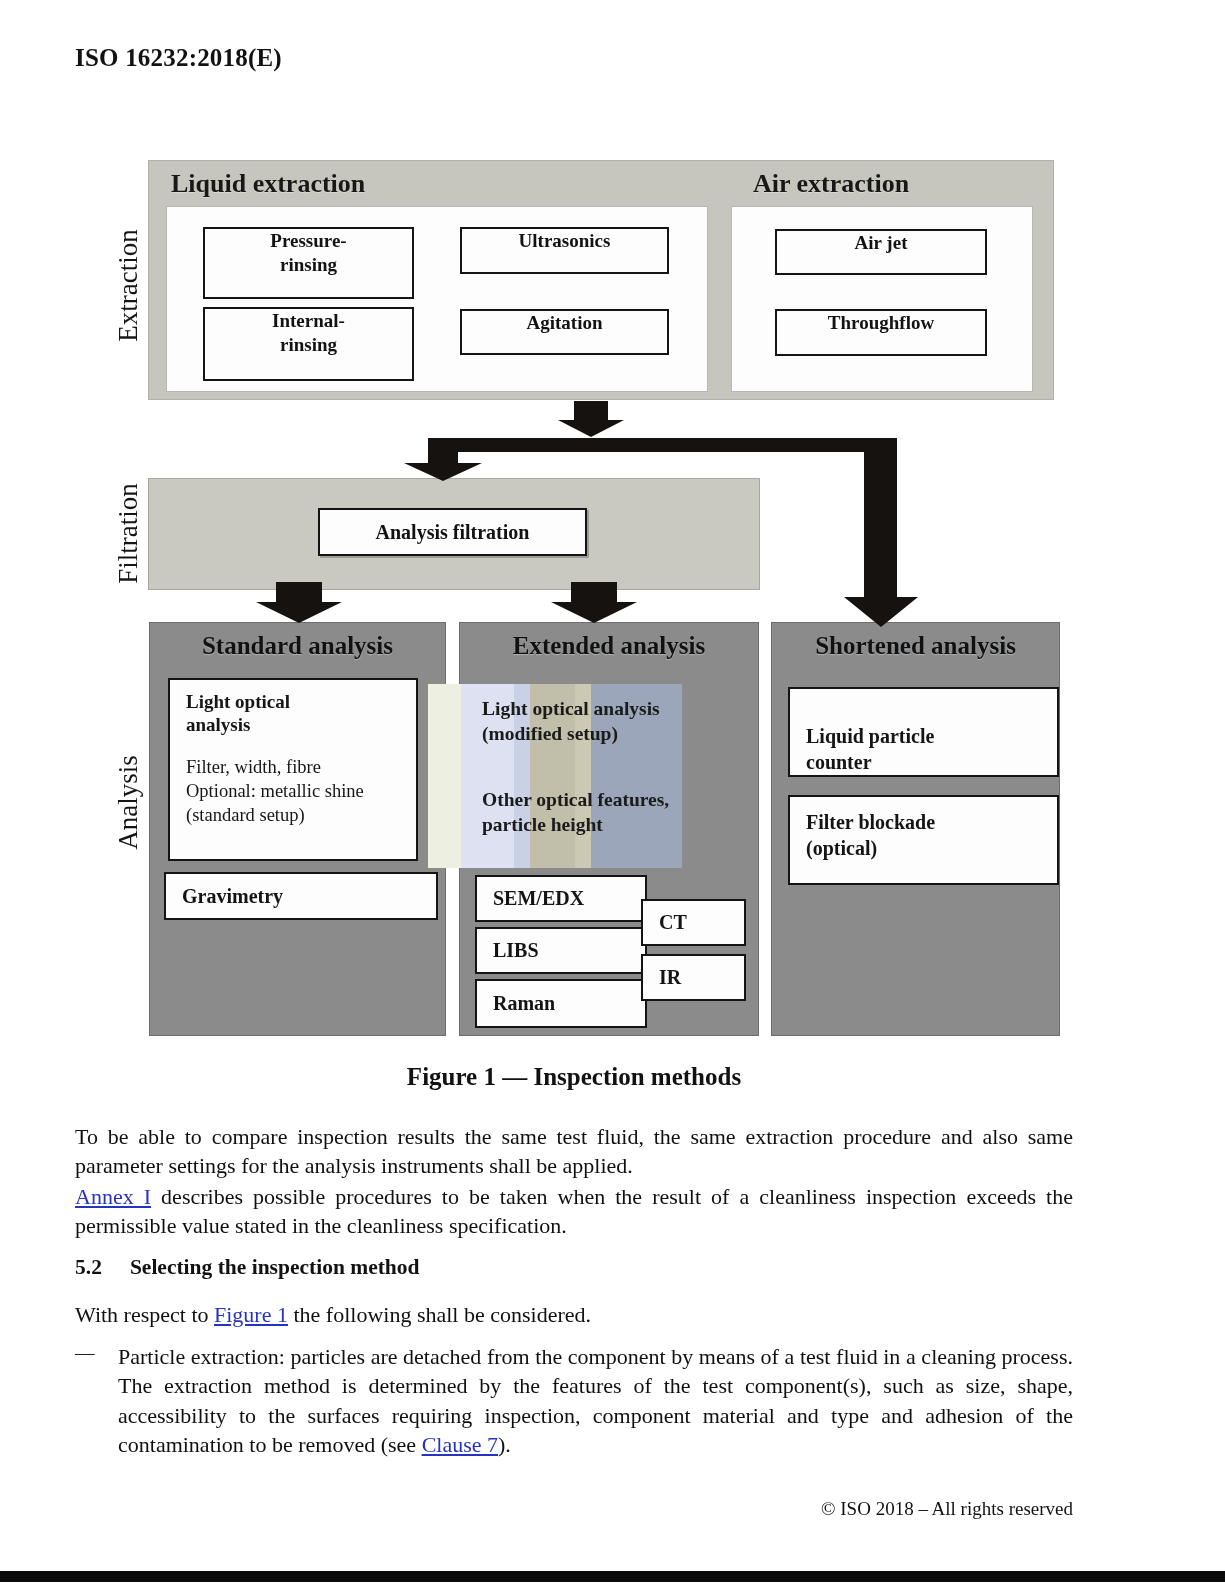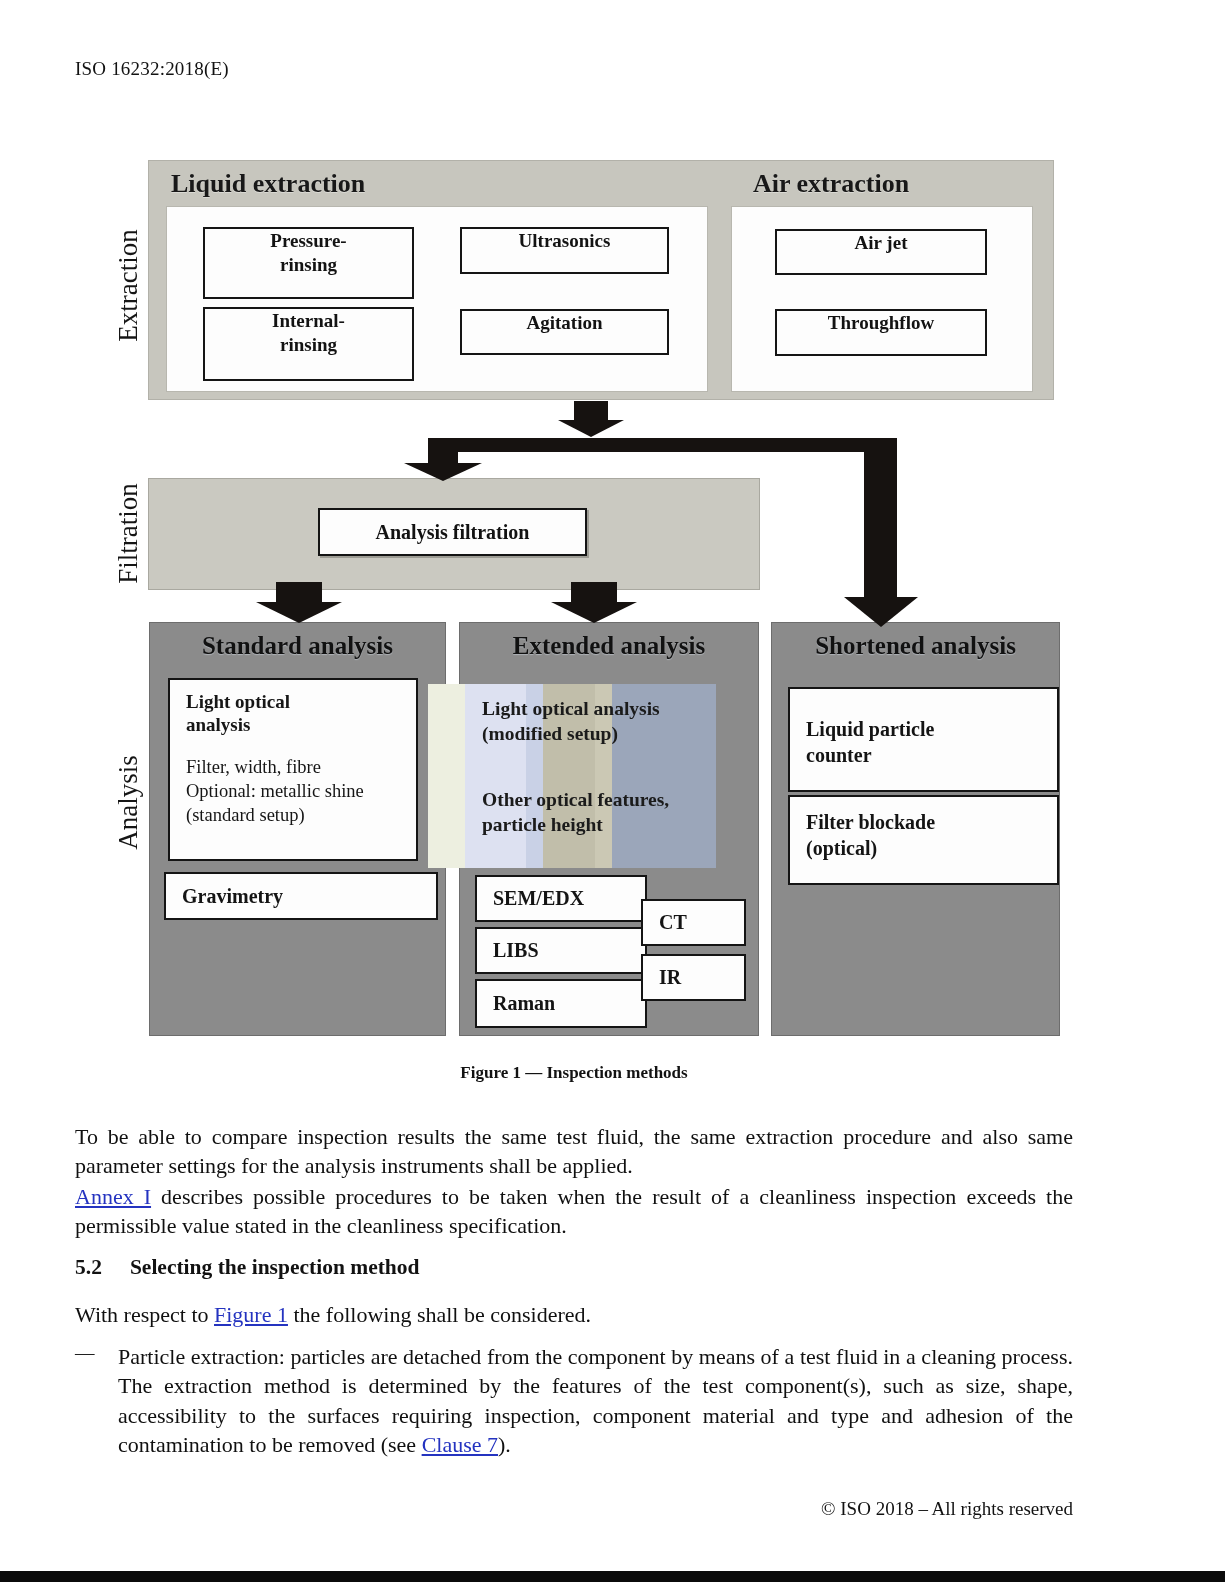--- a/index.html
+++ b/index.html
@@ -1,19 +1,19 @@
 <!DOCTYPE html>
 <html><head>
 <meta charset="utf-8">
 <style>
   html,body{margin:0;padding:0;background:#ffffff;width:1225px;height:1585px;overflow:hidden;}
   body{font-family:"Liberation Serif","DejaVu Serif",serif;color:#121212;position:relative;}
   .abs{position:absolute;}
   
-  .doc-header{left:75px;top:58px;font-size:19px;font-weight:normal;letter-spacing:.2px;}
+  .doc-header{left:75px;top:44px;font-size:25px;font-weight:bold;letter-spacing:.2px;}
   .doc-footer{left:75px;top:1498px;width:998px;text-align:right;font-size:19px;}
   .bottom-bar{left:0;top:1571px;width:1225px;height:11px;background:#0b0b0b;}
   
   .vlabel{width:220px;text-align:center;transform:rotate(-90deg);transform-origin:center;
           font-size:27px;font-weight:500;color:#151515;}
   .stage{background:#c7c6be;border:1px solid #b2b1a9;}
   .stage-title{font-size:26px;font-weight:bold;color:#181818;text-shadow:0 1px 0 rgba(255,255,255,.35);}
   .white-panel{background:#fdfdfd;border:1px solid #b8b7af;}
   .mbox{background:#fdfdfd;border:2px solid #151515;display:flex;justify-content:center;
         text-align:center;font-weight:bold;font-size:19px;line-height:1.25;color:#131313;}
@@ -28,21 +28,21 @@
   .wcard .l{font-size:18.5px;line-height:1.28;}
   .smbox{background:#fdfdfd;border:2px solid #141414;display:flex;align-items:center;
          font-weight:600;font-size:20px;padding-left:16px;color:#141414;}
   .stripes{background:linear-gradient(90deg,#edefe0 0%,#edefe0 13%,#dde1f1 13%,#dde1f1 34%,
            #c9d1e6 34%,#c9d1e6 40%,#c1beaa 40%,#c1beaa 58%,#cbc8b4 58%,#cbc8b4 64%,#9ba6ba 64%,#9ba6ba 100%);}
   .stripes .note{font-weight:600;font-size:19.5px;line-height:1.3;color:#1b1b1b;}
   
   .ar{background:#161210;}
   .tri-down{width:0;height:0;border-left-style:solid;border-right-style:solid;
             border-left-color:transparent;border-right-color:transparent;border-top-style:solid;border-top-color:#161210;}
-  .caption{left:75px;top:1063px;width:998px;text-align:center;font-size:17px;font-weight:bold;}
+  .caption{left:75px;top:1063px;width:998px;text-align:center;font-size:25px;font-weight:bold;}
   
   .para{left:75px;width:998px;font-size:22px;line-height:1.34;text-align:justify;color:#101010;}
   .h52{left:75px;top:1255px;font-size:21.5px;font-weight:bold;}
   .h52 .num{margin-right:28px;}
   .doc-link{color:#2433c0;text-decoration:underline;cursor:pointer;}
   .dash{left:75px;top:1342px;font-size:19.5px;}
 </style>
 </head>
 <body>
 
@@ -111,41 +111,41 @@
 <div class="abs wcard" style="left:168px;top:678px;width:250px;height:183px;padding:10px 0 0 16px;box-sizing:border-box;z-index:2;">
   <div class="t" style="width:140px;margin-bottom:20px;">Light optical analysis</div>
   <div class="l">Filter, width, fibre</div>
   <div class="l" style="width:180px;">Optional: metallic shine</div>
   <div class="l">(standard setup)</div>
 </div>
 <div class="abs smbox" style="left:164px;top:872px;width:254px;height:44px;z-index:2;">
     <span>Gravimetry</span>
   </div>
 
-<div class="abs stripes" style="left:428px;top:684px;width:288px;height:184px;z-index:2;">
+<div class="abs stripes" style="left:428px;top:684px;width:254px;height:184px;z-index:2;">
   <div class="note" style="margin:12px 20px 0 54px;width:190px;">Light optical analysis (modified setup)</div>
   <div class="note" style="margin:40px 10px 0 54px;width:210px;">Other optical features, particle height</div>
 </div>
 <div class="abs smbox" style="left:475px;top:875px;width:152px;height:43px;z-index:2;">
     <span>SEM/EDX</span>
   </div>
 <div class="abs smbox" style="left:475px;top:927px;width:152px;height:43px;z-index:2;">
     <span>LIBS</span>
   </div>
 <div class="abs smbox" style="left:475px;top:979px;width:152px;height:45px;z-index:2;">
     <span>Raman</span>
   </div>
 <div class="abs smbox" style="left:641px;top:899px;width:85px;height:43px;z-index:2;">
     <span>CT</span>
   </div>
 <div class="abs smbox" style="left:641px;top:954px;width:85px;height:43px;z-index:2;">
     <span>IR</span>
   </div>
 
-<div class="abs smbox" style="left:788px;top:687px;width:251px;height:74px;align-items:flex-start;padding-top:27px;line-height:1.3;z-index:2;">
+<div class="abs smbox" style="left:788px;top:687px;width:251px;height:74px;align-items:flex-end;padding-top:12px;line-height:1.3;z-index:2;">
     <span style="width:150px;">Liquid particle counter</span>
   </div>
 <div class="abs smbox" style="left:788px;top:795px;width:251px;height:74px;align-items:flex-start;padding-top:12px;line-height:1.3;z-index:2;">
     <span style="width:160px;">Filter blockade (optical)</span>
   </div>
 
 <div class="abs caption">Figure 1 — Inspection methods</div>
 
 <div class="abs para" style="top:1122px;">To be able to compare inspection results the same test fluid, the same extraction procedure and also same parameter settings for the analysis instruments shall be applied.</div>
 <div class="abs para" style="top:1182px;"><span class="doc-link">Annex I</span><span> describes possible procedures to be taken when the result of a cleanliness inspection exceeds the permissible value stated in the cleanliness specification.</span></div>

